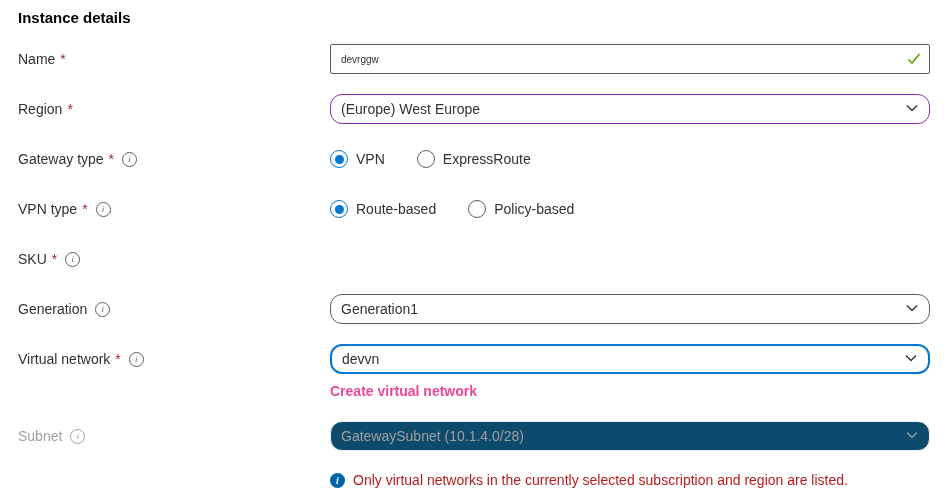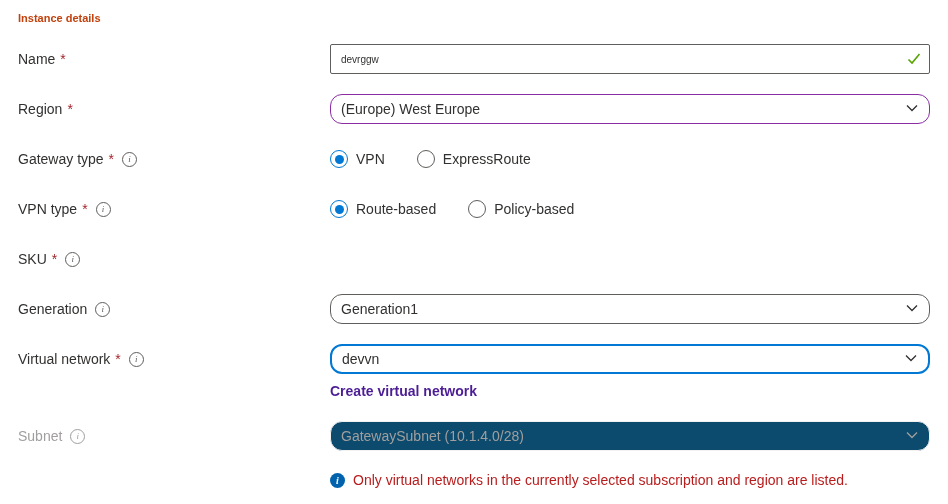--- a/index.html
+++ b/index.html
@@ -5,21 +5,21 @@
   * { box-sizing: border-box; }
   html,body { margin:0; padding:0; }
   body {
     width: 948px; height: 504px; overflow: hidden;
     background: #ffffff;
     font-family: "Liberation Sans", sans-serif;
     font-size: 14px; color: #323130;
   }
   .page { padding: 8px 18px 0 18px; }
   .section-title {
-    font-size: 11px; font-weight: 600; color: #c2410c;
+    font-size: 15px; font-weight: 600; color: #000000;
     margin: 0 0 16px 0; line-height: 20px;
   }
   .row { display: flex; align-items: flex-start; margin-bottom: 20px; }
   .label-col {
     width: 312px; flex: 0 0 312px; display: flex; align-items: center;
     min-height: 30px; color: #323130;
   }
   .label-col.disabled { color: #a19f9d; }
   .req { color: #a4262c; margin-left: 5px; font-weight: 400; }
   .info-icon {
@@ -58,21 +58,21 @@
   .radio-option { display: flex; align-items: center; gap: 8px; cursor: pointer; }
   .radio-circle {
     width: 18px; height: 18px; border-radius: 50%;
     border: 1.5px solid #605e5c; background: #fff;
     display: flex; align-items: center; justify-content: center; flex: 0 0 18px;
   }
   .radio-circle.on { border-color: #0078d4; }
   .radio-dot { width: 9px; height: 9px; border-radius: 50%; background: #0078d4; }
 
   .create-link {
-    display: inline-block; margin-top: 8px; color: #4c1d95;
+    display: inline-block; margin-top: 8px; color: #ec4899;
     font-weight: 700; text-decoration: none; cursor: pointer; line-height: 19px;
   }
 
   .note-row { display: flex; margin-left: 312px; align-items: flex-start; margin-top: 2px; }
   .note-icon {
     width: 15px; height: 15px; border-radius: 50%; background: #0062ad;
     color: #fff; font-size: 10px; font-weight: 700; line-height: 15px;
     text-align: center; flex: 0 0 15px; margin-right: 8px; margin-top: 2px;
     font-family: "Liberation Serif", serif; font-style: italic;
   }

